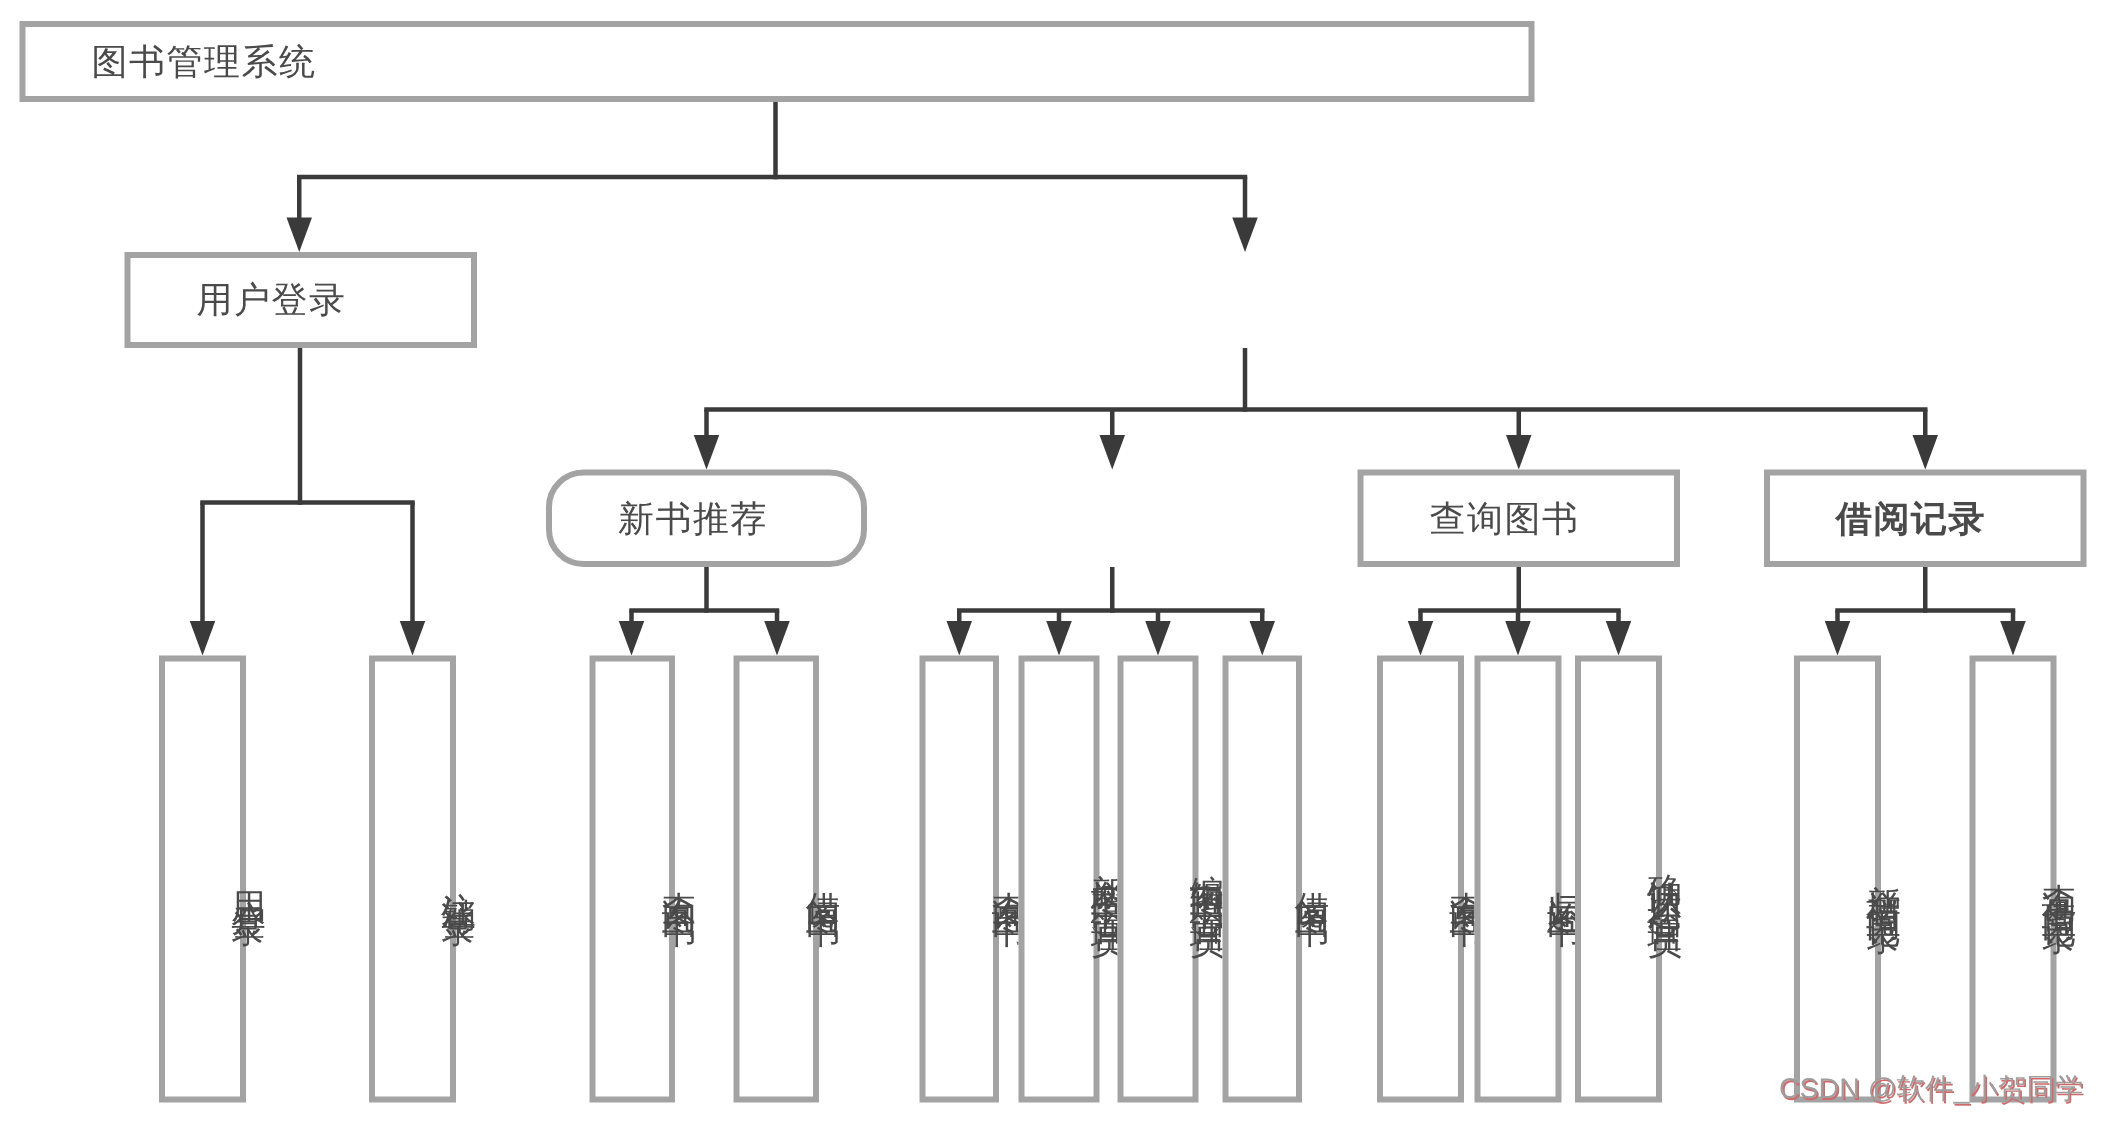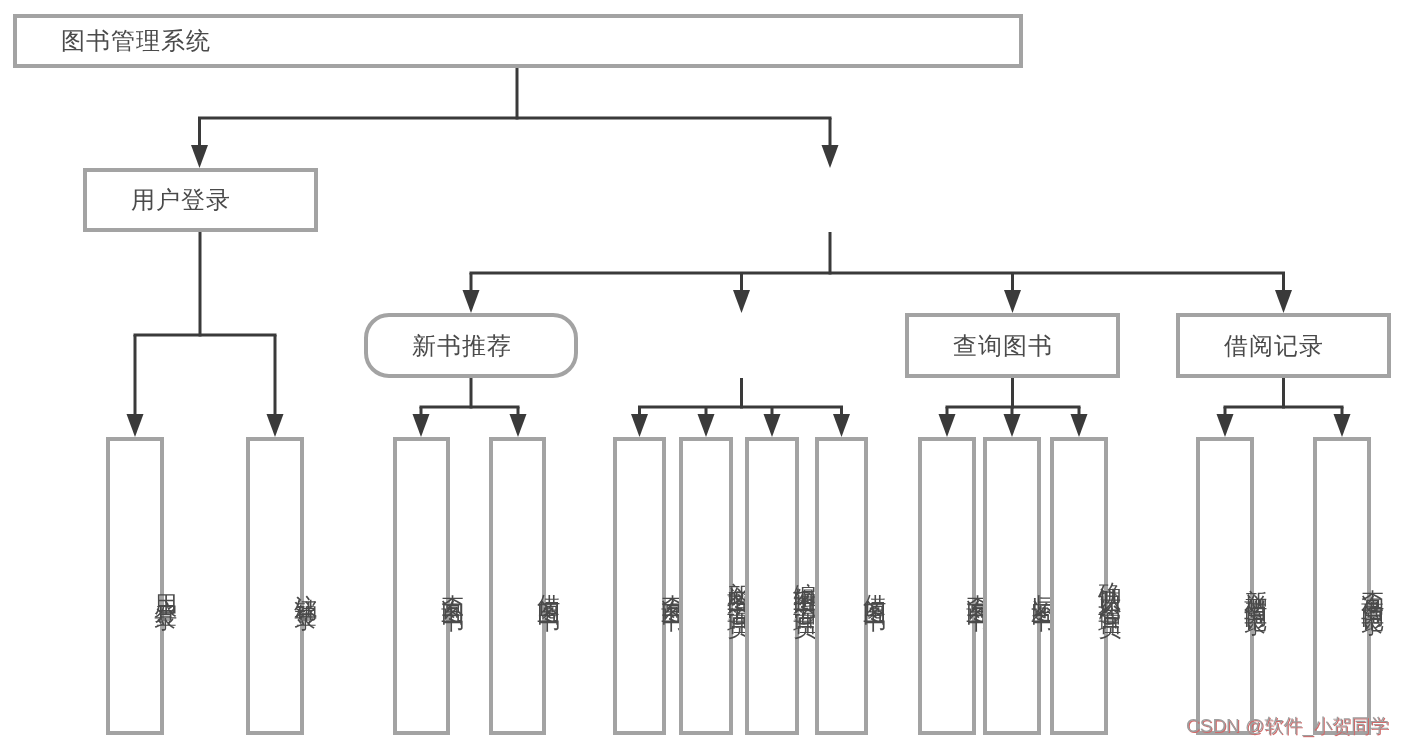--- a/index.html
+++ b/index.html
@@ -138,21 +138,21 @@
   <div class="box" style="left:83px; top:168px; width:235px; height:64px;">
     <span class="lbl">用户登录</span>
   </div>
 
   <div class="box" style="left:364px; top:313px; width:214px; height:65px;border-radius:25px;">
     <span class="lbl">新书推荐</span>
   </div>
   <div class="box" style="left:905px; top:313px; width:215px; height:65px;">
     <span class="lbl">查询图书</span>
   </div>
-  <div class="box" style="left:1176px; top:313px; width:215px; height:65px;">
+  <div class="box" style="left:1176px; top:313px; width:215px; height:65px;font-weight:bold;">
     <span class="lbl">借阅记录</span>
   </div>
 
   <div class="box leaf" style="left:106px; top:437px; width:58px; height:298px;">
     <span class="lbl">用户登录</span>
   </div>
   <div class="box leaf" style="left:246px; top:437px; width:58px; height:298px;">
     <span class="lbl">注销登录</span>
   </div>
 

